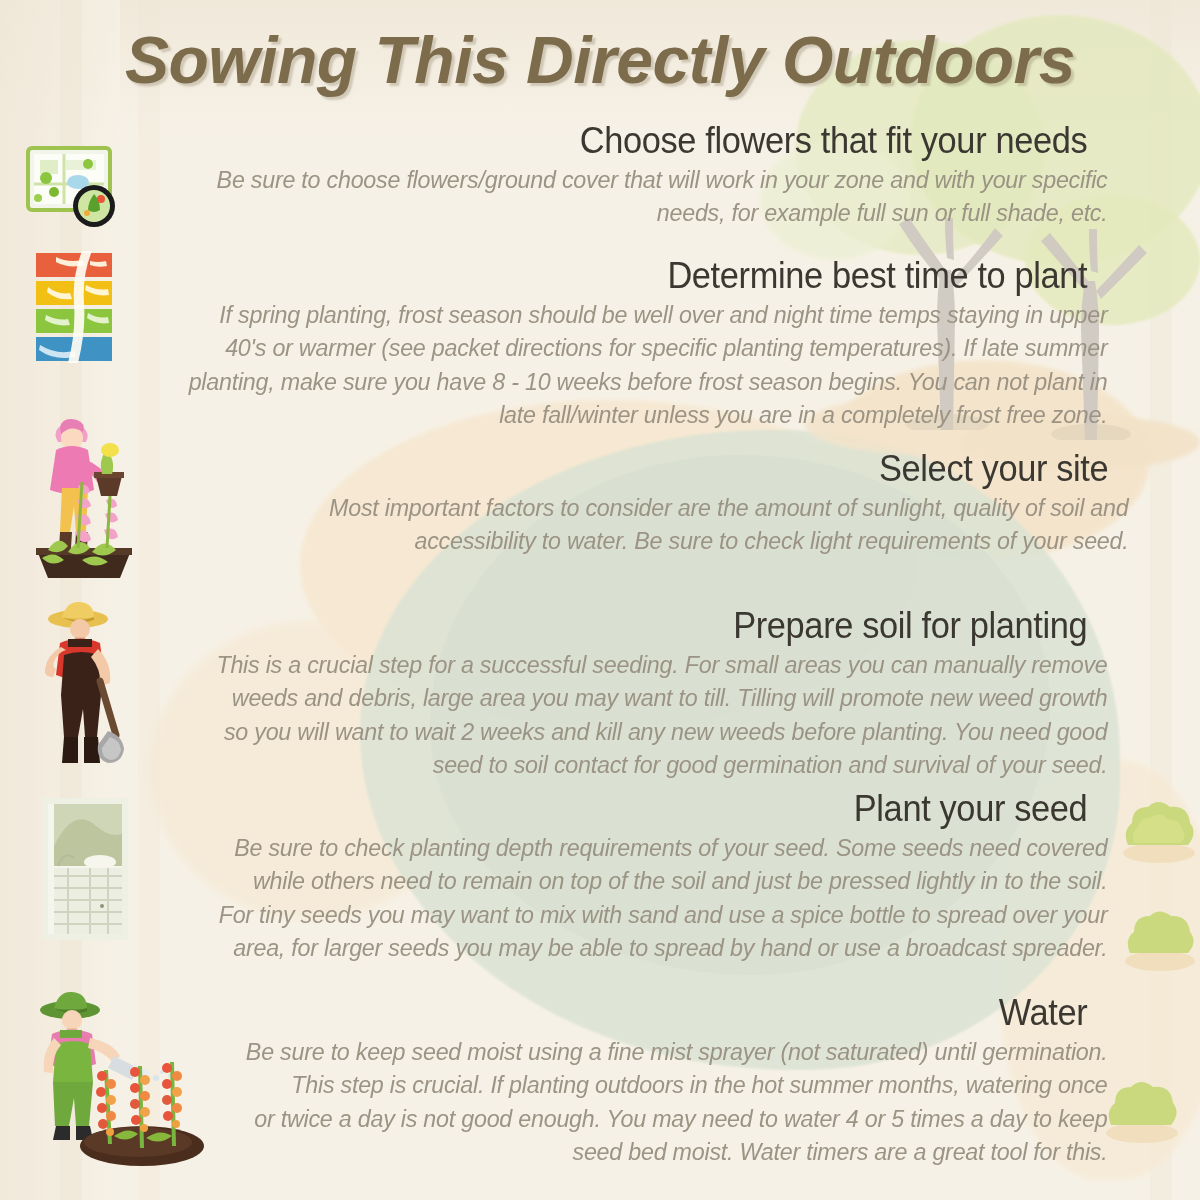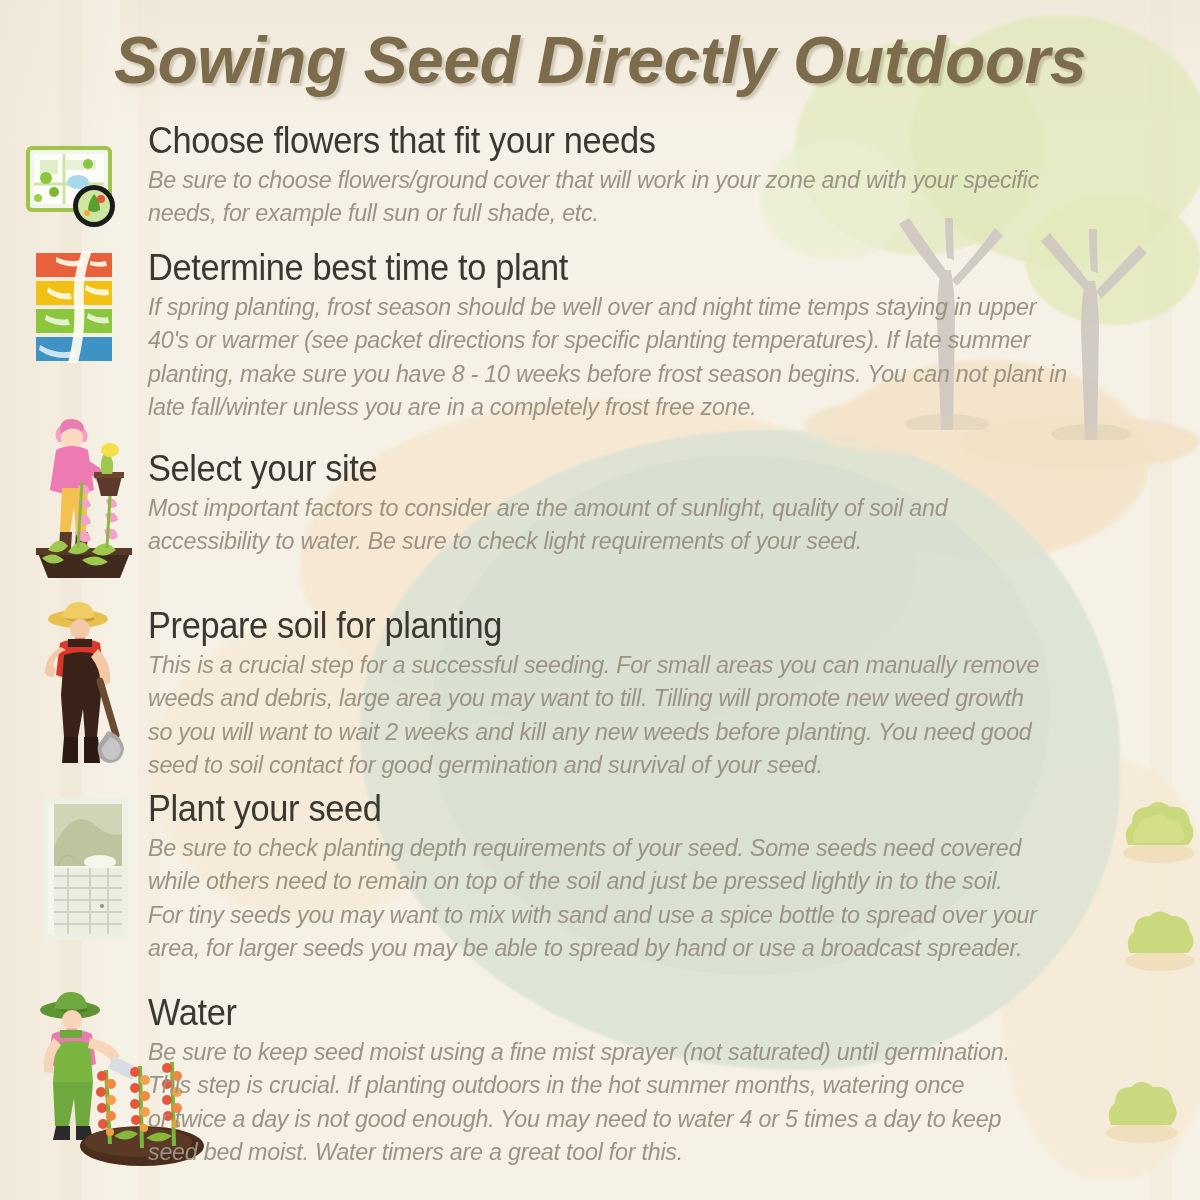--- a/index.html
+++ b/index.html
@@ -107,21 +107,21 @@
     color:#7d6c4c;
     text-shadow:3px 3px 2px rgba(120,105,75,.28);
     white-space:nowrap;
   }
 
   .section{ position:absolute; left:0; width:1200px; }
   .sec-icon{
     position:absolute; left:18px; top:0; width:120px;
   }
   .sec-icon svg{ display:block; }
-  .sec-body{ position:absolute; left:148px; width:1010px; }
+  .sec-body{ position:absolute; left:148px; width:1010px;text-align:right; }
 
   .sec-head{
     font-family:"Liberation Sans", sans-serif;
     font-size:37px; font-weight:400;
     color:#3b3832; line-height:1.0;
     letter-spacing:-.4px;
     transform:scaleX(.93); transform-origin:left center;
     white-space:nowrap;
   }
   .sec-text{
@@ -200,21 +200,21 @@
   <div class="bush" style="left:1100px;top:1075px;">
     <svg width="84" height="70" viewBox="0 0 84 70">
       <ellipse cx="42" cy="58" rx="36" ry="10" fill="#f0dcb8" opacity=".85"></ellipse>
       <path d="M11 50 Q5 36 15 28 Q15 12 31 12 Q41 2 53 12 Q71 10 73 28 Q81 38 71 50 Z" fill="#cbd97e"></path>
     </svg>
   </div>
 </div>
 
 <div id="page">
 
-  <div class="title">Sowing Seed  Directly Outdoors</div>
+  <div class="title">Sowing This  Directly Outdoors</div>
 
   <div class="section" style="top:122px;">
     <div class="sec-icon" style="top:18px;">
       <svg width="110" height="96" viewBox="0 0 110 96">
         <rect x="10" y="8" width="82" height="62" rx="4" fill="#f2f6ea" stroke="#9ec44f" stroke-width="4"></rect>
         <rect x="16" y="14" width="70" height="50" fill="#fbfdf6"></rect>
         <rect x="22" y="20" width="18" height="14" fill="#dfeec6"></rect>
         <rect x="48" y="20" width="30" height="10" fill="#e9f2d8"></rect>
         <path d="M16 44 H86" stroke="#cfe3a8" stroke-width="3"></path>
         <path d="M46 14 V64" stroke="#cfe3a8" stroke-width="3"></path>
@@ -258,21 +258,21 @@
         <g fill="#eef7dc" opacity=".9">
           <path d="M16 64 q12 6 22 4 l2 6 q-14 2 -25 -5 Z"></path>
           <path d="M58 62 q10 6 20 4 l1 6 q-12 2 -22 -5 Z"></path>
         </g>
         <g fill="#ddeef8" opacity=".9">
           <path d="M10 94 q16 10 34 6 l2 6 q-22 4 -37 -7 Z"></path>
         </g>
         <path d="M52 0 q-10 26 -8 52 q2 30 -6 60 l10 0 q8 -32 6 -60 q-2 -28 8 -52 Z" fill="#fffdf4" opacity=".92"></path>
       </svg>
     </div>
-    <div class="sec-body" style="top:4px;">
+    <div class="sec-body" style="top:12px;">
       <div class="sec-head">Determine best time to plant</div>
       <div class="sec-text">
         <p>If spring planting, frost season should be well over and  night time temps staying in upper</p>
         <p>40's or warmer (see packet directions for specific planting temperatures). If late summer</p>
         <p>planting, make sure you have 8 - 10 weeks before frost season begins. You can not plant in</p>
         <p>late fall/winter unless you are in a completely frost free zone.</p>
       </div>
     </div>
   </div>
 
@@ -311,21 +311,21 @@
           <path d="M54 106 q13 -5 15 7 q-10 7 -15 -7 Z"></path>
           <path d="M53 122 q14 -5 16 8 q-11 7 -16 -8 Z"></path>
           <path d="M84 90 q10 -4 11 6 q-8 6 -11 -6 Z"></path>
           <path d="M83 104 q11 -5 13 6 q-9 7 -13 -6 Z"></path>
           <path d="M82 120 q12 -5 14 7 q-10 7 -14 -7 Z"></path>
         </g>
         <path d="M60 72 l-4 66" stroke="#8cb83f" stroke-width="3" fill="none"></path>
         <path d="M88 86 l-3 52" stroke="#8cb83f" stroke-width="3" fill="none"></path>
       </svg>
     </div>
-    <div class="sec-body" style="top:0;">
+    <div class="sec-body" style="top:0;margin-left:21px;">
       <div class="sec-head">Select your site</div>
       <div class="sec-text">
         <p>Most important factors to consider are the amount of sunlight, quality of soil and</p>
         <p>accessibility to water. Be sure to check light  requirements of your seed.</p>
       </div>
     </div>
   </div>
 
   <div class="section" style="top:595px;">
     <div class="sec-icon" style="top:4px;left:28px;">

